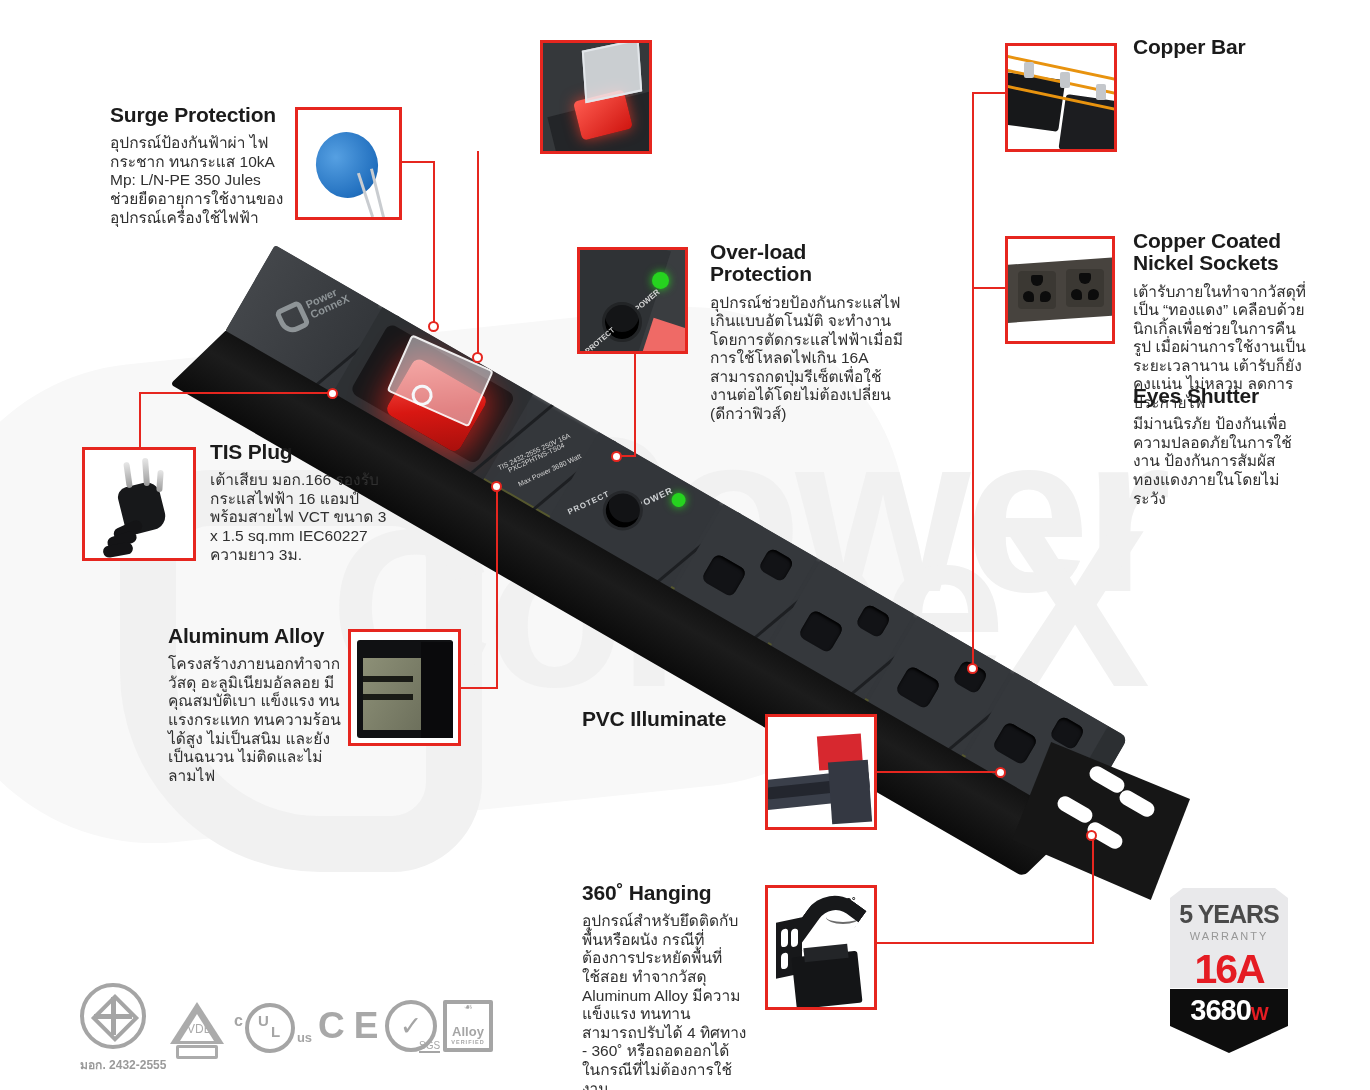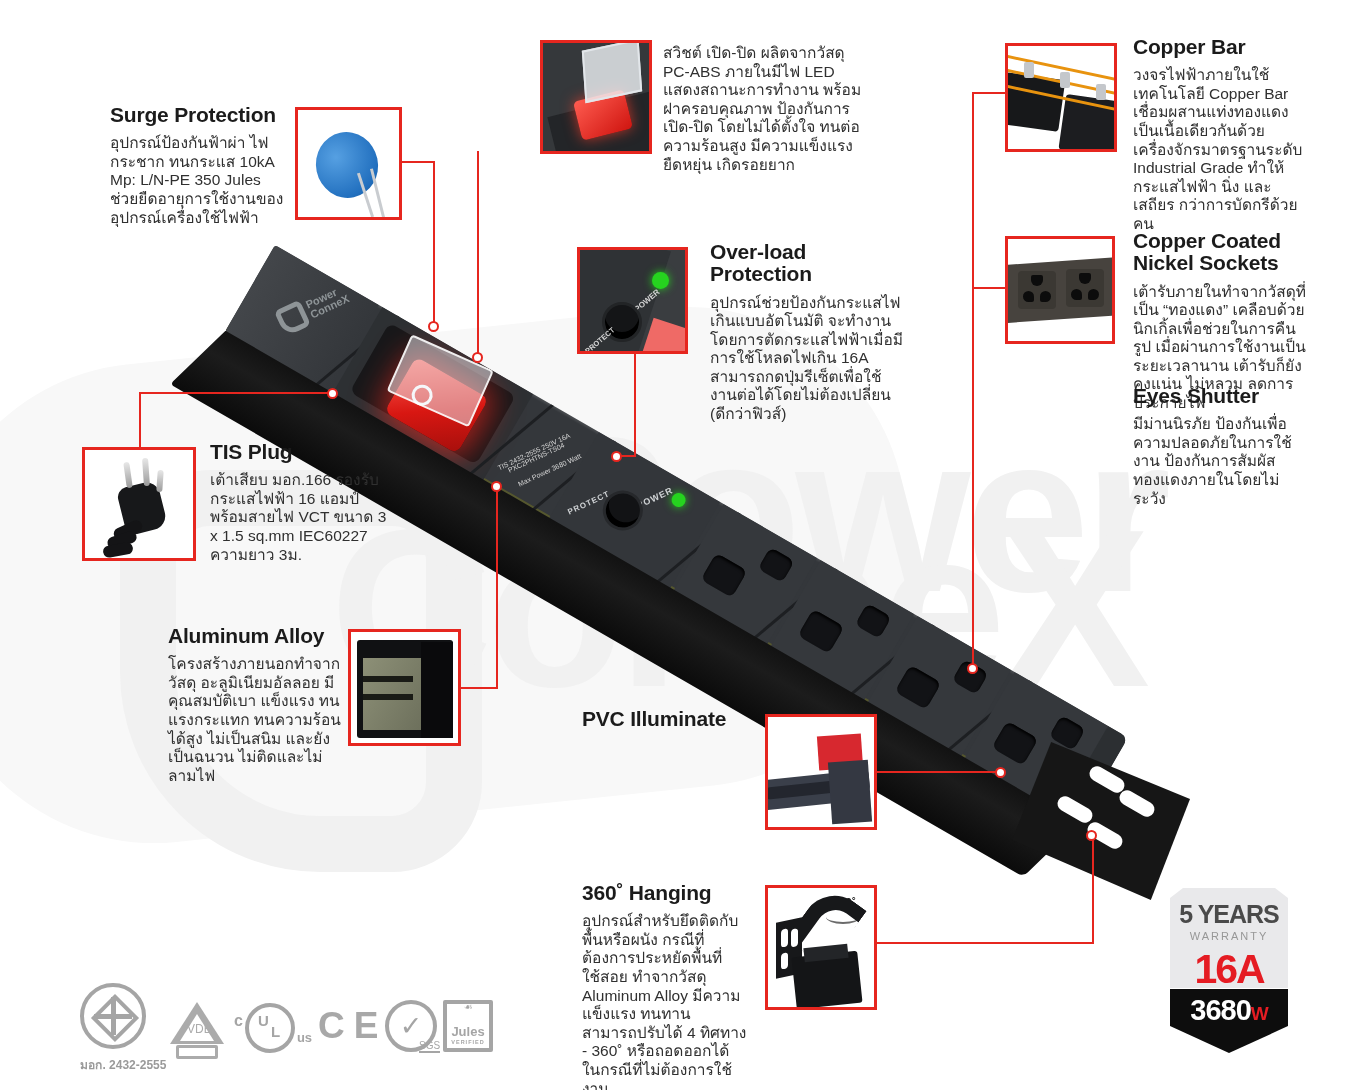--- a/index.html
+++ b/index.html
@@ -296,31 +296,29 @@
   <div class="ta" style="left:26px;top:66px;width:66px;height:52px;background:#141517;transform:rotate(-6deg);border-radius:3px;"></div>
   <div class="ta" style="left:36px;top:58px;width:44px;height:14px;background:#232528;transform:rotate(-6deg);"></div>
 </div>
 
 <div class="callout ra" style="left:110px;top:104px;width:175px;">
   <div class="title">Surge Protection</div>
   <div class="body">อุปกรณ์ป้องกันฟ้าผ่า ไฟกระชาก ทนกระแส 10kA Mp: L/N-PE 350 Jules ช่วยยืดอายุการใช้งานของอุปกรณ์เครื่องใช้ไฟฟ้า</div>
 </div>
 
 <div class="callout" style="left:663px;top:36px;width:205px;">
-  <div class="body">สวิชต์ เปิด-ปิด ผลิตจากวัสดุ PC-ABS ภายในมีไฟ LED แสดงสถานะการทำงาน พร้อมฝาครอบคุณภาพ ป้องกันการเปิด-ปิด โดยไม่ได้ตั้งใจ ทนต่อความร้อนสูง มีความแข็งแรง ยืดหยุ่น เกิดรอยยาก</div>
 </div>
 
 <div class="callout" style="left:710px;top:241px;width:195px;">
   <div class="title">Over-load Protection</div>
   <div class="body">อุปกรณ์ช่วยป้องกันกระแสไฟเกินแบบอัตโนมัติ จะทำงานโดยการตัดกระแสไฟฟ้าเมื่อมีการใช้โหลดไฟเกิน 16A สามารถกดปุ่มรีเซ็ตเพื่อใช้งานต่อได้โดยไม่ต้องเปลี่ยน (ดีกว่าฟิวส์)</div>
 </div>
 
 <div class="callout" style="left:1133px;top:36px;width:172px;">
   <div class="title">Copper Bar</div>
-  <div class="body">วงจรไฟฟ้าภายในใช้เทคโนโลยี Copper Bar เชื่อมผสานแท่งทองแดงเป็นเนื้อเดียวกันด้วยเครื่องจักรมาตรฐานระดับ Industrial Grade ทำให้กระแสไฟฟ้า นิ่ง และเสถียร กว่าการบัดกรีด้วยคน</div>
 </div>
 
 <div class="callout" style="left:1133px;top:230px;width:176px;">
   <div class="title">Copper Coated Nickel Sockets</div>
   <div class="body">เต้ารับภายในทำจากวัสดุที่เป็น “ทองแดง” เคลือบด้วยนิกเกิ้ลเพื่อช่วยในการคืนรูป เมื่อผ่านการใช้งานเป็นระยะเวลานาน เต้ารับก็ยังคงแน่น ไม่หลวม ลดการประกายไฟ</div>
 </div>
 
 <div class="callout" style="left:1133px;top:385px;width:176px;">
   <div class="title">Eyes Shutter</div>
   <div class="body">มีม่านนิรภัย ป้องกันเพื่อความปลอดภัยในการใช้งาน ป้องกันการสัมผัสทองแดงภายในโดยไม่ระวัง</div>
@@ -384,15 +382,15 @@
 
 <div class="cert" id="c-ce" style="left:318px;top:1005px;">CE</div>
 
 <div class="cert" id="c-sgs" style="left:385px;top:1000px;">
   <div class="circ">✓</div>
   <div class="s">SGS</div>
 </div>
 
 <div class="cert" id="c-rohs" style="left:443px;top:1000px;">
   <div class="leaf">☙</div>
-  <div class="r1">Jules</div>
+  <div class="r1">Alloy</div>
   <div class="r2">VERIFIED</div>
 </div>
 
 </body></html>

